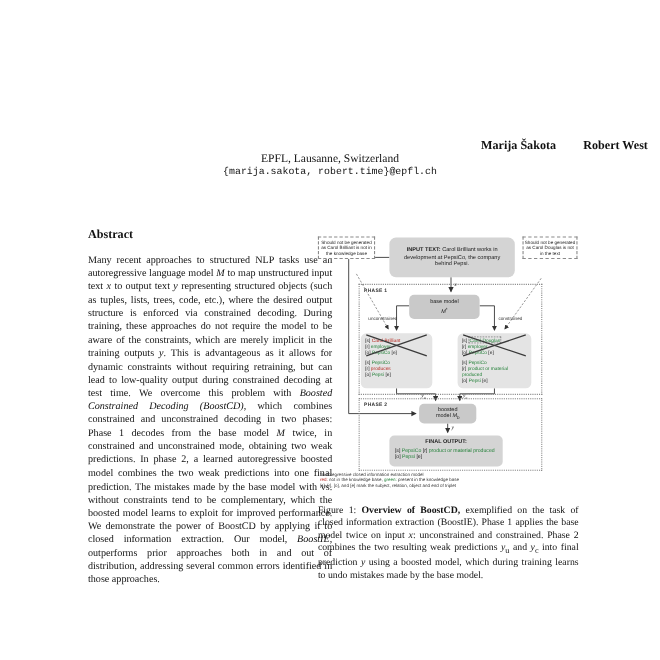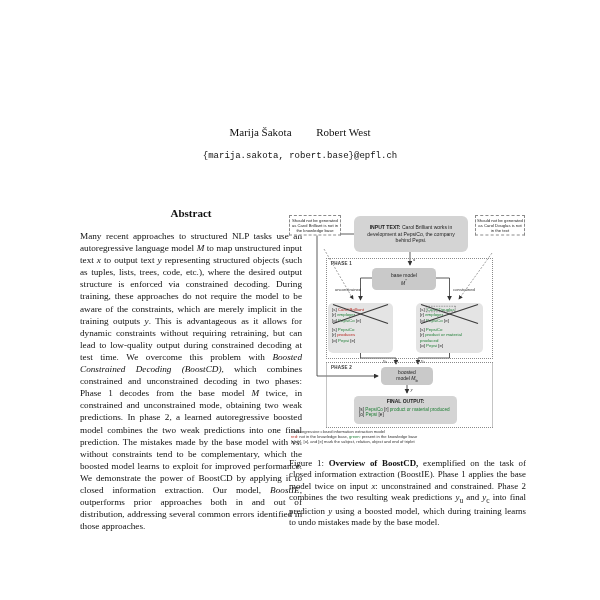--- a/index.html
+++ b/index.html
@@ -1,29 +1,29 @@
 <!DOCTYPE html>
 <html><head>
 <meta charset="utf-8">
 <style>
   html,body{margin:0;padding:0;background:#ffffff;}
   .page{position:relative;width:600px;height:600px;background:#ffffff;overflow:hidden;
         font-family:"Liberation Serif", serif;color:#111;}
   
   .title{position:absolute;top:84px;left:50px;right:50px;margin:0;text-align:center;
          font-size:14px;line-height:19px;font-weight:bold;}
-  .authors{position:absolute;top:126px;left:0;right:0;text-align:center;
-           font-size:11px;font-weight:normal;}
+  .authors{position:absolute;top:126px;left:0;right:0;text-align:right;
+           font-size:11px;font-weight:bold;}
   .authors span{margin:0 11px;}
   .affiliation{position:absolute;top:139px;left:0;right:0;text-align:center;font-size:10.5px;}
   .email{position:absolute;top:151px;left:0;right:0;text-align:center;
          font-family:"Liberation Mono", monospace;font-size:9px;}
   
   .col-left{position:absolute;top:207px;left:80px;width:222px;}
-  .abs-heading{text-align:center;font-weight:bold;font-size:11px;margin-bottom:11px;}
+  .abs-heading{font-weight:bold;font-size:11px;margin-bottom:11px;}
   .abs-text{margin:0;font-size:9.2px;line-height:12.1px;text-align:justify;}
   .col-right{position:absolute;top:212px;left:289px;width:237px;}
   .caption{margin:4px 0 0 0;font-size:8.9px;line-height:11.3px;text-align:justify;}
   .bodytext{margin:25px 0 0 0;font-size:9.4px;line-height:13.5px;text-align:justify;}
   
   .figure{position:relative;width:236px;height:242px;}
   .fig-inner{position:absolute;top:0;left:0;width:472px;height:484px;
              transform:scale(0.5);transform-origin:top left;
              font-family:"Liberation Sans", sans-serif;color:#222;}
   .fig-lines{position:absolute;top:0;left:0;width:472px;height:484px;}
@@ -64,21 +64,22 @@
 </style>
 </head>
 <body>
 
 <div class="page">
 
   <div class="authors">
     <span>Marija Šakota</span>
     <span>Robert West</span>
   </div>
-  <div class="email">{marija.sakota, robert.base}@epfl.ch</div>
+  <div class="affiliation">EPFL, Lausanne, Switzerland</div>
+  <div class="email">{marija.sakota, robert.time}@epfl.ch</div>
 
   <div class="col-left">
     <div class="abs-heading">Abstract</div>
     <p class="abs-text"><span>Many recent approaches to structured NLP tasks use an autoregressive language model </span><span style="font-style: italic;">M</span><span> to map unstructured input text </span><span style="font-style: italic;">x</span><span> to output text </span><span style="font-style: italic;">y</span><span> representing structured objects (such as tuples, lists, trees, code, etc.), where the desired output structure is enforced via constrained decoding. During training, these approaches do not require the model to be aware of the constraints, which are merely implicit in the training outputs </span><span style="font-style: italic;">y</span><span>. This is advantageous as it allows for dynamic constraints without requiring retraining, but can lead to low-quality output during constrained decoding at test time. We overcome this problem with </span><span style="font-style: italic;">Boosted Constrained Decoding (BoostCD)</span><span>, which combines constrained and unconstrained decoding in two phases: Phase 1 decodes from the base model </span><span style="font-style: italic;">M</span><span> twice, in constrained and unconstrained mode, obtaining two weak predictions. In phase 2, a learned autoregressive boosted model combines the two weak predictions into one final prediction. The mistakes made by the base model with vs. without constraints tend to be complementary, which the boosted model learns to exploit for improved performance. We demonstrate the power of BoostCD by applying it to closed information extraction. Our model, </span><span style="font-style: italic;">BoostIE</span><span>, outperforms prior approaches both in and out of distribution, addressing several common errors identified in those approaches.</span></p>
   </div>
 
   <div class="col-right">
     <div class="figure">
       <div class="fig-inner">
 

